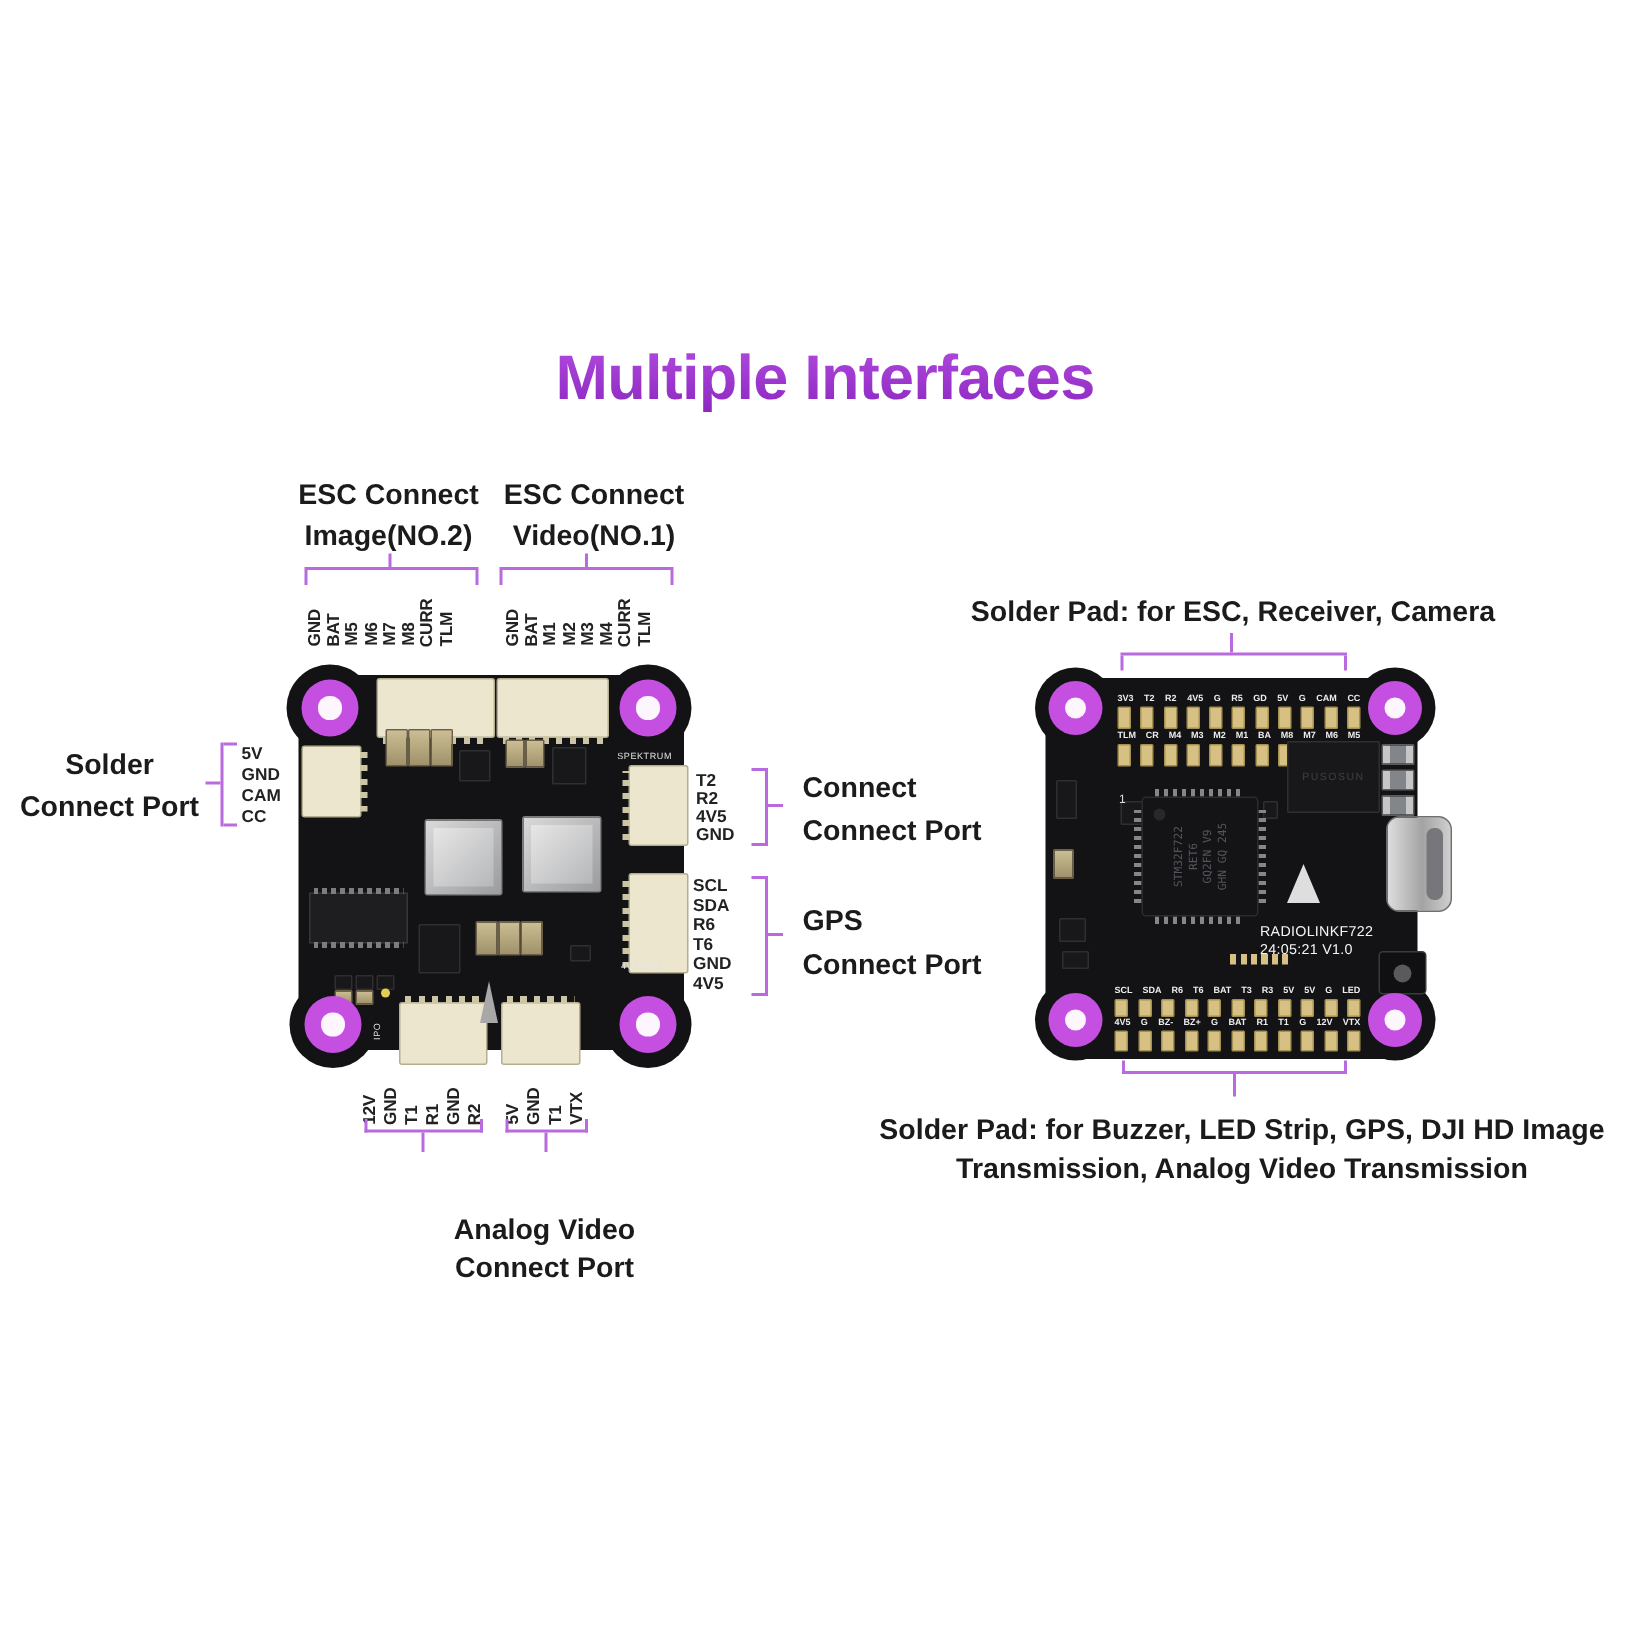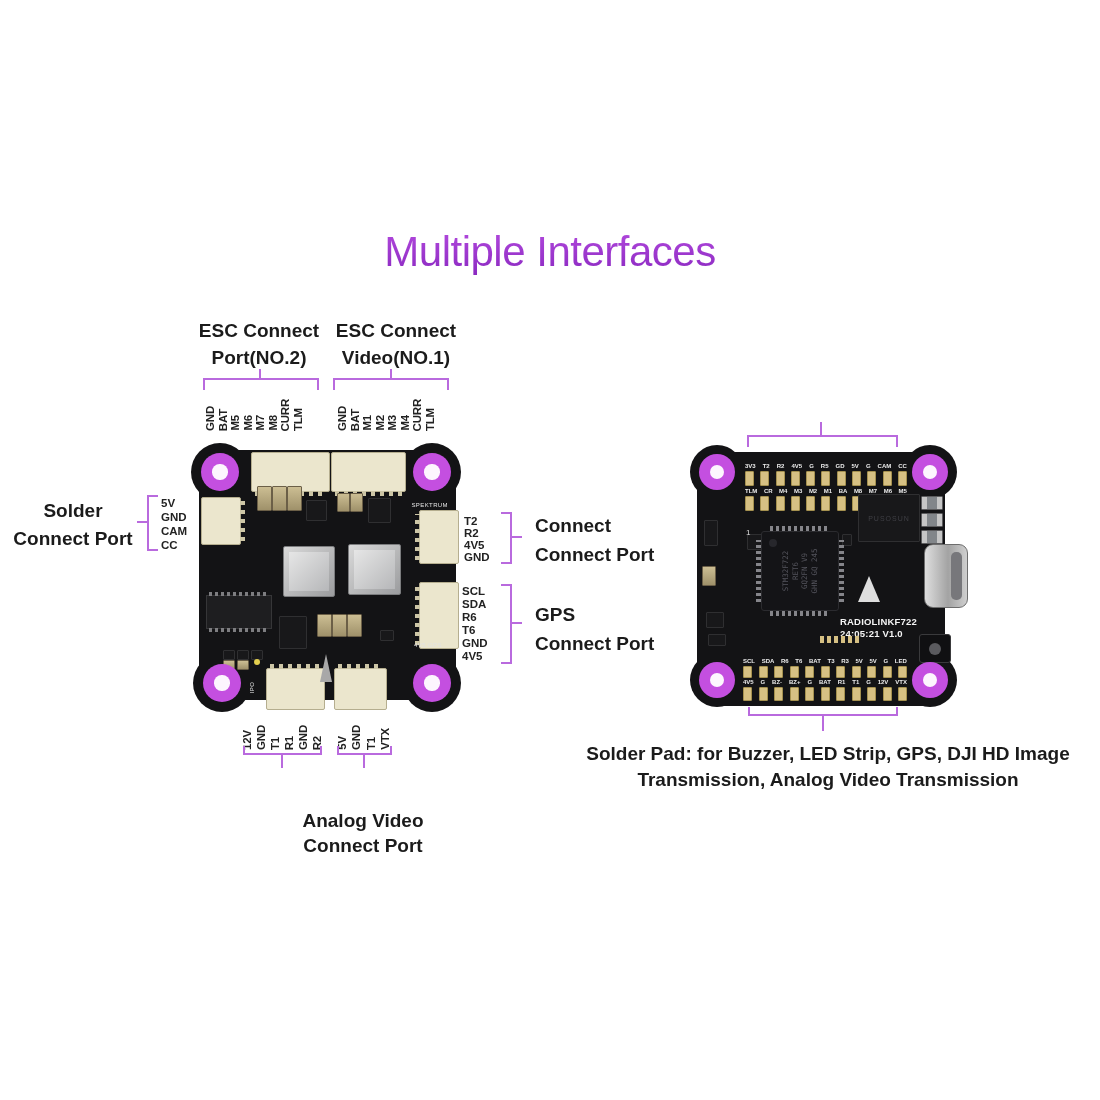--- a/index.html
+++ b/index.html
@@ -1,20 +1,20 @@
 <!DOCTYPE html>
 <html><head>
 <meta charset="utf-8">
 <style>
   html,body{margin:0;padding:0;background:#fff}
   .canvas{position:relative;width:1100px;height:1100px;background:#ffffff;overflow:hidden;
           font-family:"Liberation Sans",sans-serif;color:#1b1b1b}
   .abs{position:absolute}
   .title{position:absolute;left:0;right:0;top:228px;text-align:center;font-size:42px;
-         font-weight:normal;letter-spacing:-.5px;color:#9d2fd0}
+         font-weight:bold;letter-spacing:-.5px;color:#9d2fd0}
   @supports ((-webkit-background-clip:text) or (background-clip:text)){
     .title{background:linear-gradient(180deg,#b34ade 0%,#8a28c0 100%);
            -webkit-background-clip:text;background-clip:text;color:transparent}
   }
   .lbl{position:absolute;font-size:19px;font-weight:600;line-height:27px;color:#1b1b1b}
   .ctr{text-align:center}
   .bk{position:absolute;background:#b96ade}
   .vpins{position:absolute;display:flex;justify-content:space-between;align-items:flex-end}
   .vpins span{writing-mode:vertical-rl;transform:rotate(180deg);font-size:11.5px;font-weight:700;
               line-height:12px;letter-spacing:-.2px;color:#222;white-space:nowrap}
@@ -60,34 +60,34 @@
        border:1px solid #6d6d6d}
   .usb::after{content:"";position:absolute;right:5px;top:7px;bottom:7px;width:11px;background:#77777b;border-radius:5px}
   .tri{position:absolute;width:0;height:0;border-left:11px solid transparent;
        border-right:11px solid transparent;border-bottom:26px solid #dedede}
   .btnsw{position:absolute;background:#101012;border:1px solid #3a3a3c;border-radius:3px}
   .btnsw::after{content:"";position:absolute;left:50%;top:50%;width:12px;height:12px;
        transform:translate(-50%,-50%);border-radius:50%;background:#5a5a5e}
   .res{position:absolute;background:linear-gradient(90deg,#c6c6c6 0 24%,#82868a 24% 76%,#c6c6c6 76%);
        border:1px solid #5c5c5e;border-radius:1px}
   .goldstrip{position:absolute;background:repeating-linear-gradient(90deg,#d6c083 0 4px,#151517 4px 7px)}
-  .brand{position:absolute;color:#f4f4f4;font-size:9.5px;font-weight:700;letter-spacing:.2px;white-space:nowrap}
+  .brand{position:absolute;color:#f4f4f4;font-size:9.5px;font-weight:400;letter-spacing:.2px;white-space:nowrap}
   .arrowup{position:absolute;width:0;height:0;border-left:6px solid transparent;
        border-right:6px solid transparent;border-bottom:28px solid #a8a8a8}
 </style>
 </head>
 <body>
 
 <div class="canvas">
 
   <div class="title">Multiple Interfaces</div>
 
   <div class="lbl ctr" style="left:175px;top:317px;width:168px">
     <div>ESC Connect</div>
-    <div>Port(NO.2)</div>
+    <div>Image(NO.2)</div>
   </div>
   <div class="lbl ctr" style="left:312px;top:317px;width:168px">
     <div>ESC Connect</div>
     <div>Video(NO.1)</div>
   </div>
 
   <div class="bk" style="left:259px;top:369px;width:2px;height:10px"></div>
   <div class="bk" style="left:203px;top:378px;width:116px;height:2px"></div>
   <div class="bk" style="left:203px;top:380px;width:2px;height:10px"></div>
   <div class="bk" style="left:317px;top:380px;width:2px;height:10px"></div>
@@ -248,20 +248,21 @@
   <div class="bk" style="left:281px;top:755px;width:2px;height:13px"></div>
   <div class="bk" style="left:337px;top:746px;width:2px;height:9px"></div>
   <div class="bk" style="left:390px;top:746px;width:2px;height:9px"></div>
   <div class="bk" style="left:337px;top:753px;width:55px;height:2px"></div>
   <div class="bk" style="left:363px;top:755px;width:2px;height:13px"></div>
   <div class="lbl ctr" style="left:263px;top:808px;width:200px;line-height:25px">
     <div>Analog Video</div>
     <div>Connect Port</div>
   </div>
 
+  <div class="lbl ctr" style="left:560px;top:395px;width:524px">Solder Pad: for ESC, Receiver, Camera</div>
   <div class="bk" style="left:820px;top:422px;width:2px;height:13px"></div>
   <div class="bk" style="left:747px;top:435px;width:151px;height:2px"></div>
   <div class="bk" style="left:747px;top:437px;width:2px;height:10px"></div>
   <div class="bk" style="left:896px;top:437px;width:2px;height:10px"></div>
 
   <div class="board" style="left:692px;top:446px;width:258px;height:266px">
     <div class="ctab" style="left:-2px;top:-1px;width:54px;height:54px"></div>
     <div class="ctab" style="left:211px;top:-1px;width:54px;height:54px"></div>
     <div class="ctab" style="left:-2px;top:207px;width:54px;height:54px"></div>
     <div class="ctab" style="left:211px;top:207px;width:54px;height:54px"></div>

